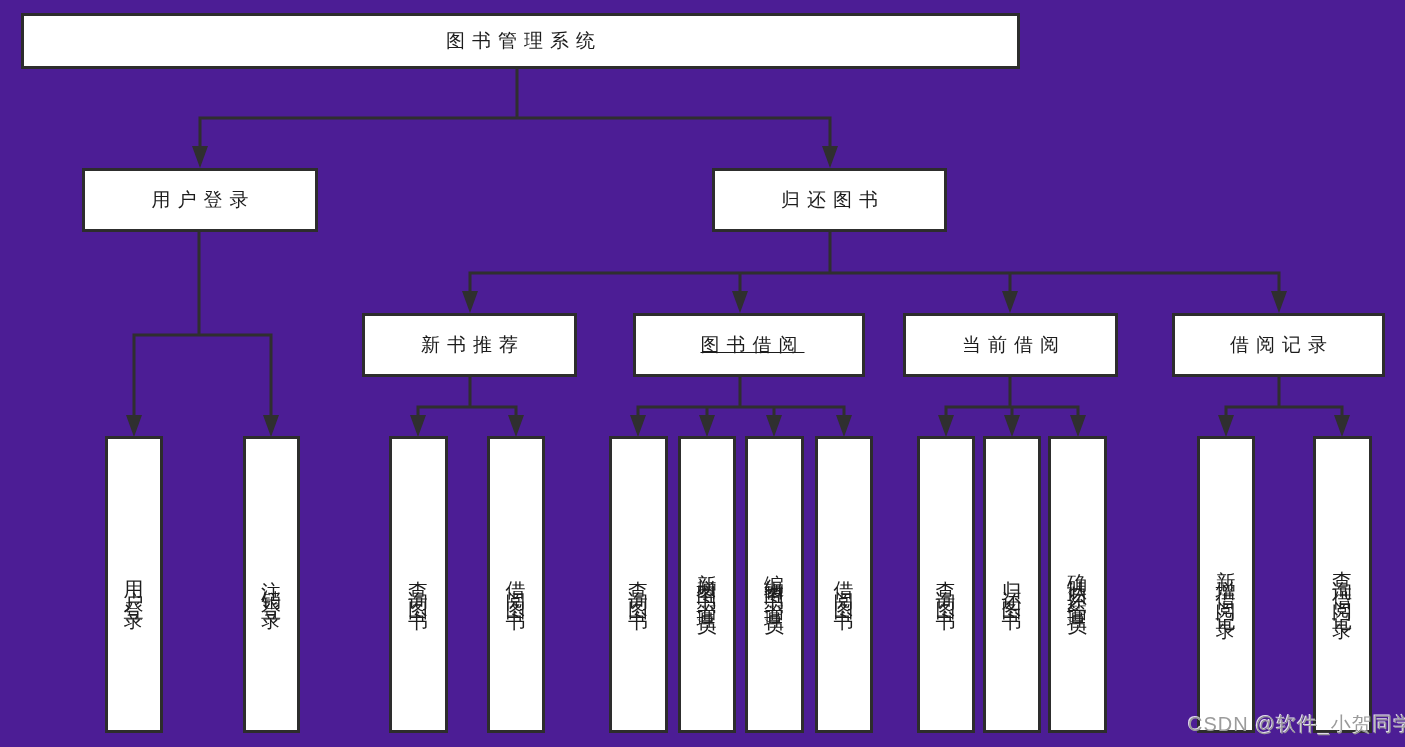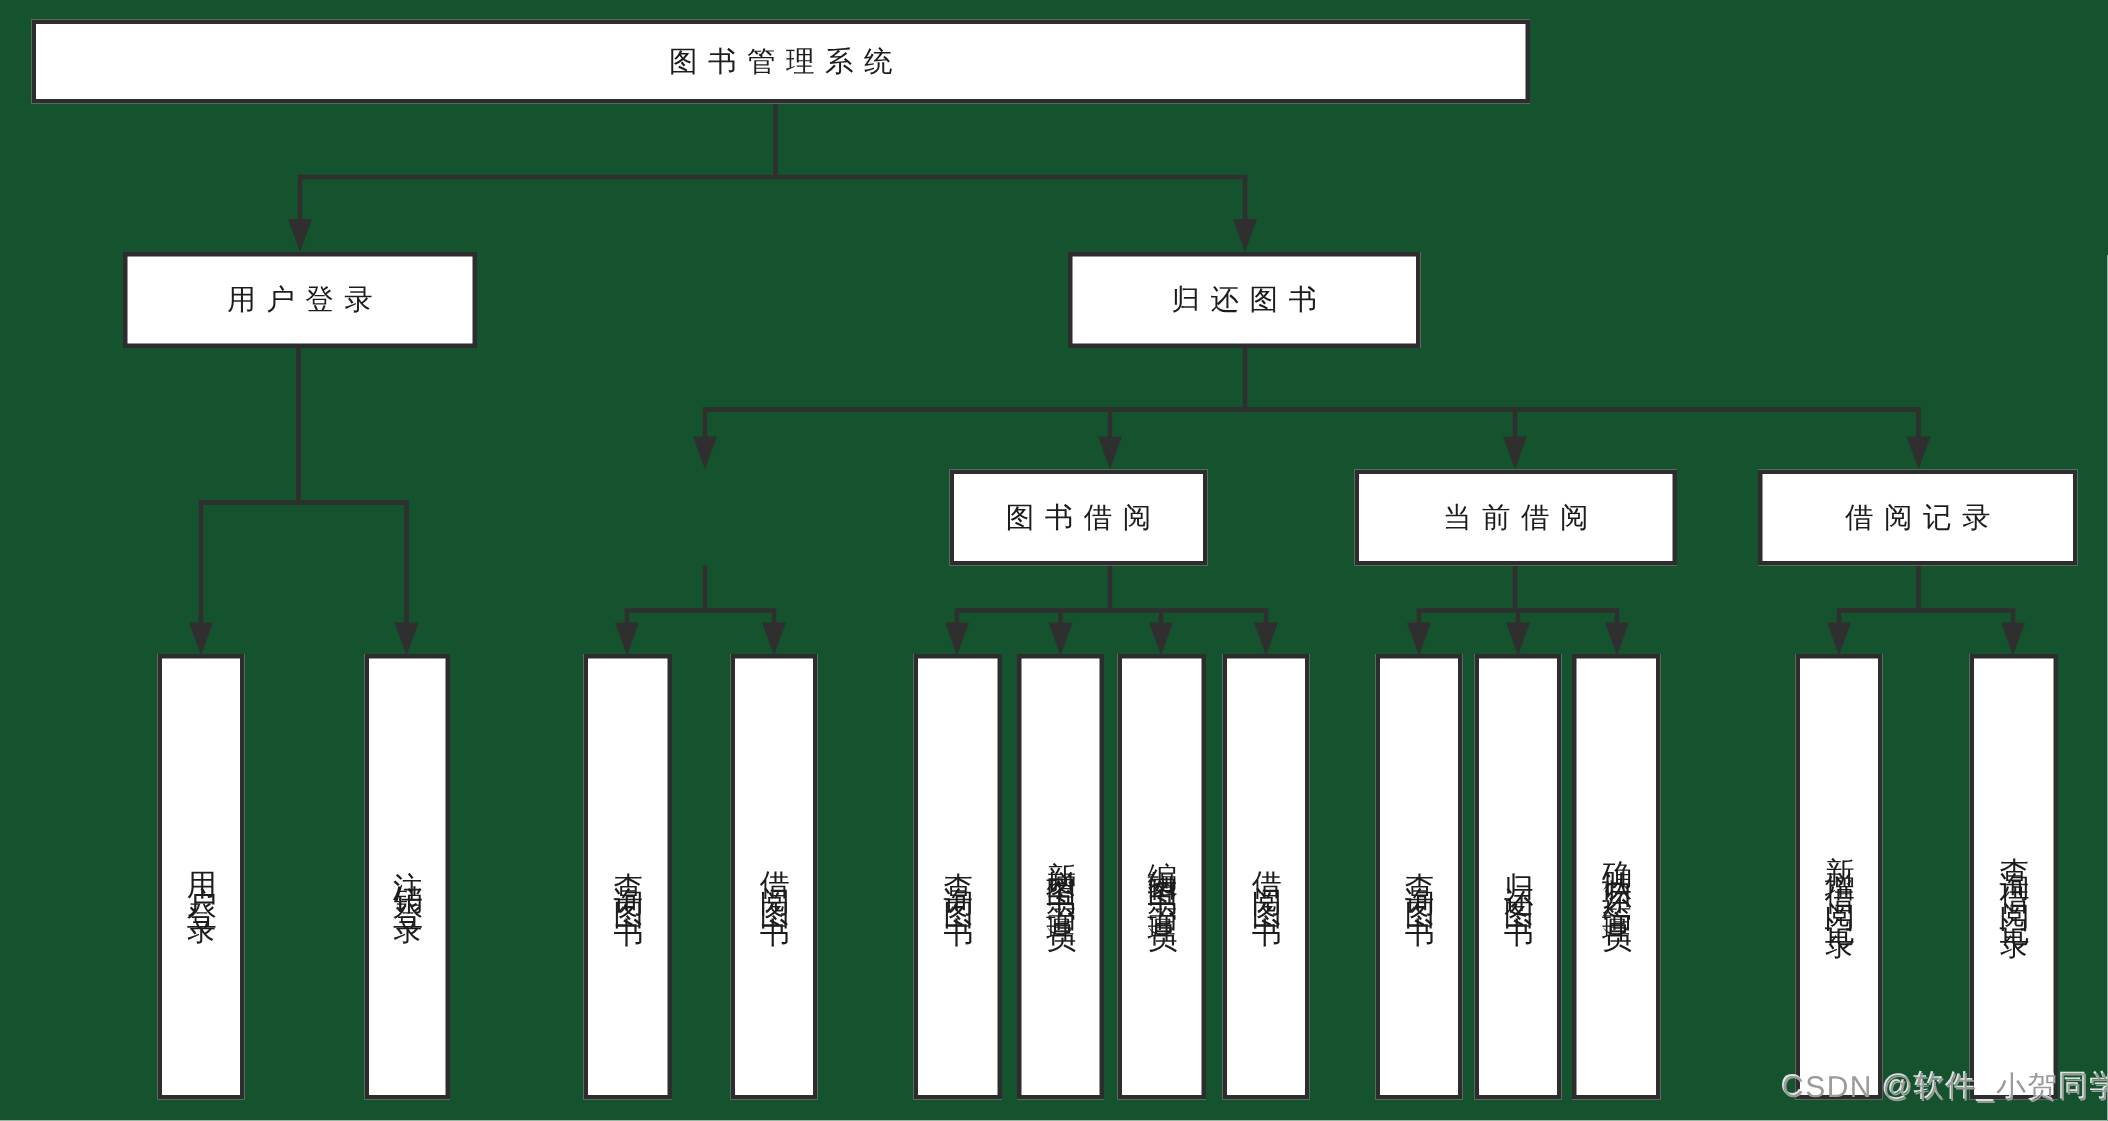--- a/index.html
+++ b/index.html
@@ -1,18 +1,18 @@
 <!DOCTYPE html>
 <html><head>
 <meta charset="utf-8">
 <style>
   html,body{margin:0;padding:0;background:#fff;}
   *{box-sizing:border-box;}
   .stage{
-    position:relative;width:1405px;height:747px;background:#14532d;overflow:hidden;
+    position:relative;width:1405px;height:747px;background:#4c1d95;overflow:hidden;
     font-family:"Liberation Sans",sans-serif;color:#1c1c1c;
   }
   .connectors{position:absolute;left:0;top:0;pointer-events:none;}
   .hnode{
     position:absolute;background:#fff;border:3px solid #2d2d2d;
     display:flex;align-items:center;justify-content:center;
   }
   .hlabel{font-size:19px;letter-spacing:7px;text-indent:7px;color:#1c1c1c;white-space:nowrap;}
   .vnode{
     position:absolute;top:436px;height:297px;background:#fff;border:3px solid #2d2d2d;
@@ -81,21 +81,24 @@
     <span class="hlabel">图书管理系统</span>
   </div>
 
   <div class="hnode" style="left:82px;top:168px;width:236px;height:64px;">
     <span class="hlabel">用户登录</span>
   </div>
   <div class="hnode" style="left:712px;top:168px;width:235px;height:64px;">
     <span class="hlabel">归还图书</span>
   </div>
 
-  <div class="hnode" style="left:633px;top:313px;width:172px;height:64px;">
+  <div class="hnode" style="left:362px;top:313px;width:215px;height:64px;">
+    <span class="hlabel">新书推荐</span>
+  </div>
+  <div class="hnode" style="left:633px;top:313px;width:232px;height:64px;text-decoration:underline;">
     <span class="hlabel">图书借阅</span>
   </div>
   <div class="hnode" style="left:1172px;top:313px;width:213px;height:64px;">
     <span class="hlabel">借阅记录</span>
   </div>
   <div class="hnode" style="left:903px;top:313px;width:215px;height:64px;">
     <span class="hlabel">当前借阅</span>
   </div>
 
   <div class="vnode" style="left:105px;width:58px;">

